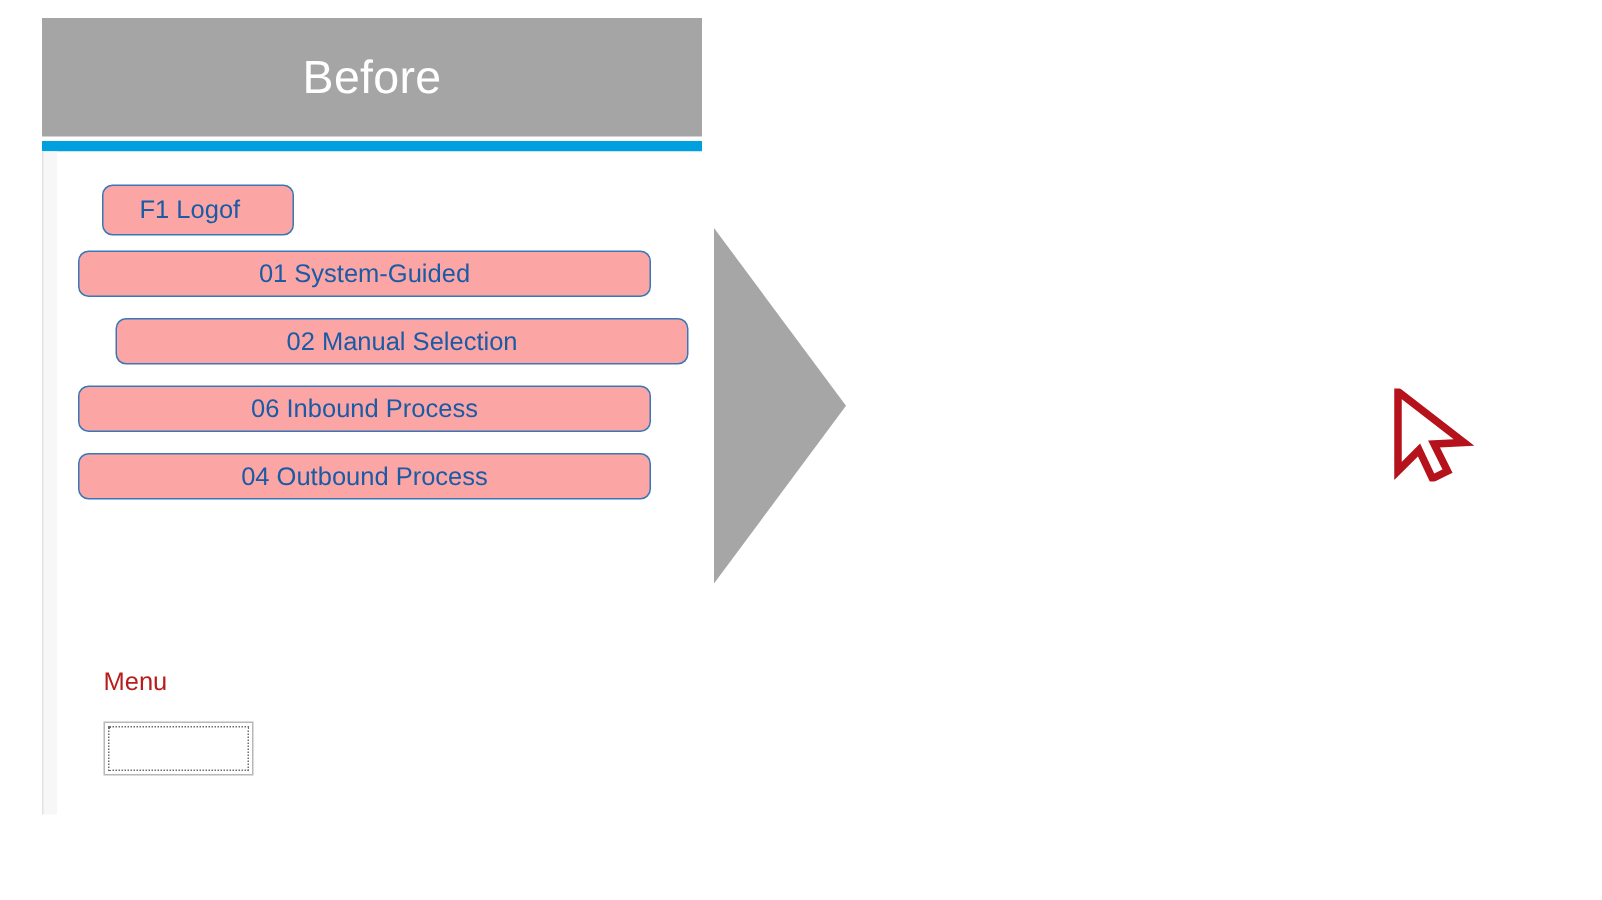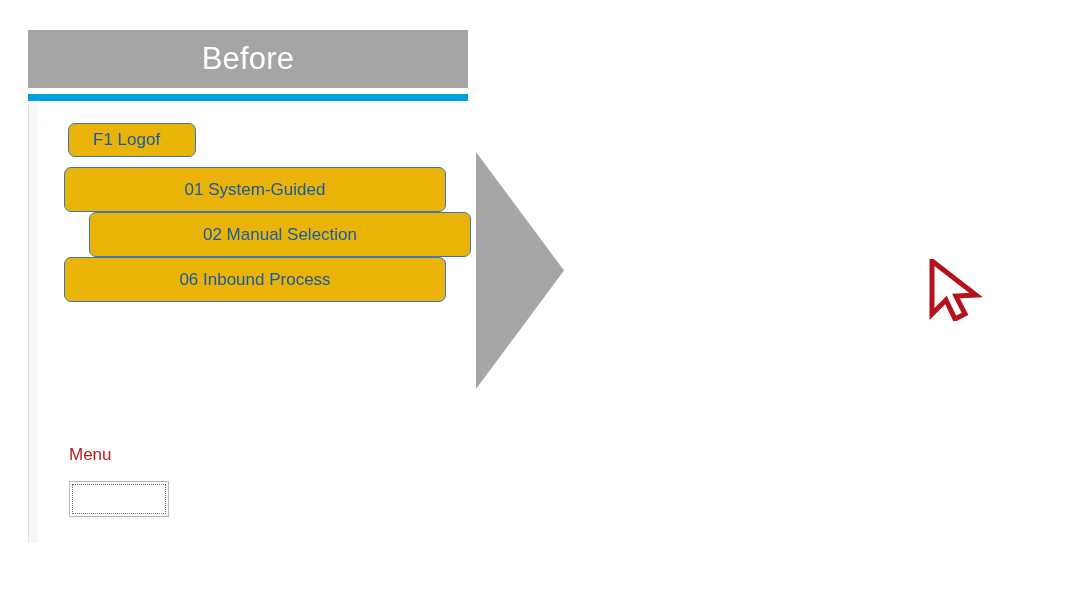--- a/index.html
+++ b/index.html
@@ -34,21 +34,21 @@
     font-weight: 400;
     letter-spacing: .2px;
     user-select: none;
   }
   .hdr-accent {
     position: absolute;
     background: #00a0df;
   }
 
   
-  .before .hdr-bar   { left: 28px;  top: 30px;  width: 440px; height: 58px; font-size: 31px; }
+  .before .hdr-bar   { left: 28px;  top: 12px;  width: 440px; height: 79px; font-size: 31px; }
   .before .hdr-accent{ left: 28px;  top: 94px;  width: 440px; height: 7px; }
 
   
   .before-surface {
     position: absolute;
     left: 28px;
     top: 101px;
     width: 440px;
     height: 442px;
     background: #ffffff;
@@ -61,40 +61,40 @@
     height: 442px;
     background: #f7f7f7;
     border-left: 1px solid #e3e3e3;
     box-sizing: border-box;
   }
 
   
   .btn-before {
     position: absolute;
     box-sizing: border-box;
-    background: #eab308;
+    background: #fca5a5;
     border: 1.4px solid #3a77b8;
     border-radius: 7px;
     color: #1a5ba6;
     font-size: 17px;
     font-weight: 400;
     display: flex;
     align-items: center;
     justify-content: center;
     white-space: nowrap;
   }
   .btn-before.logof {
     left: 68px;
     top: 123px;
     width: 128px;
     height: 34px;
     justify-content: flex-start;
     padding-left: 24px;
   }
-  .btn-before.row { left: 64px; width: 382px; height: 45px; }
+  .btn-before.row { left: 52px; width: 382px; height: 31px; }
 
   
   .menu-label {
     position: absolute;
     font-size: 17px;
     color: #b91c1c;
     white-space: nowrap;
   }
   .menu-field {
     position: absolute;
@@ -145,20 +145,21 @@
   <div class="before-surface-edge"></div>
 
   <div class="btn-before logof" style="top:123px;">F1 Logof</div>
 
   <div class="btn-before row" style="top:167px;">01 System-Guided</div>
 
   <div class="btn-before row" style="top:212px;margin-left:25px;">02 Manual Selection</div>
 
   <div class="btn-before row" style="top:257px;">06 Inbound Process</div>
 
+  <div class="btn-before row" style="top:302px;">04 Outbound Process</div>
 
 
   <div class="menu-label">Menu</div>
 
   <div class="menu-field">
     <i></i>
   </div>
 </div>
 
 <svg class="flow-arrow" viewBox="0 0 88 237" aria-hidden="true">

